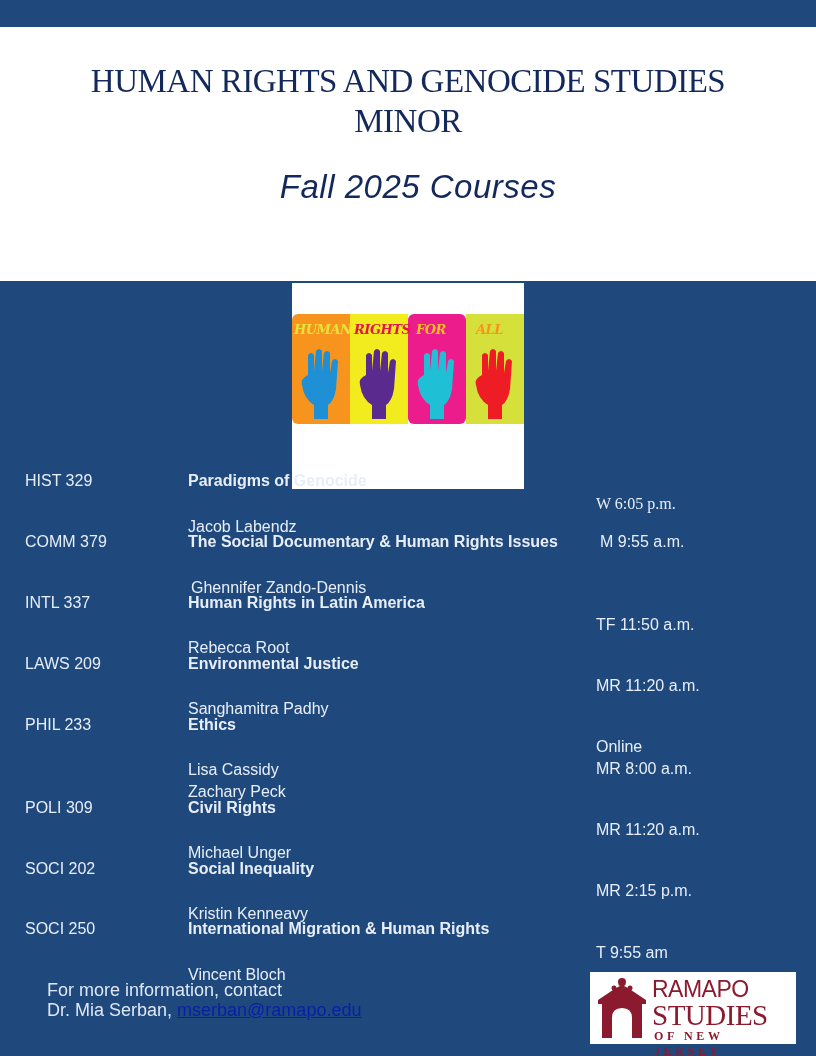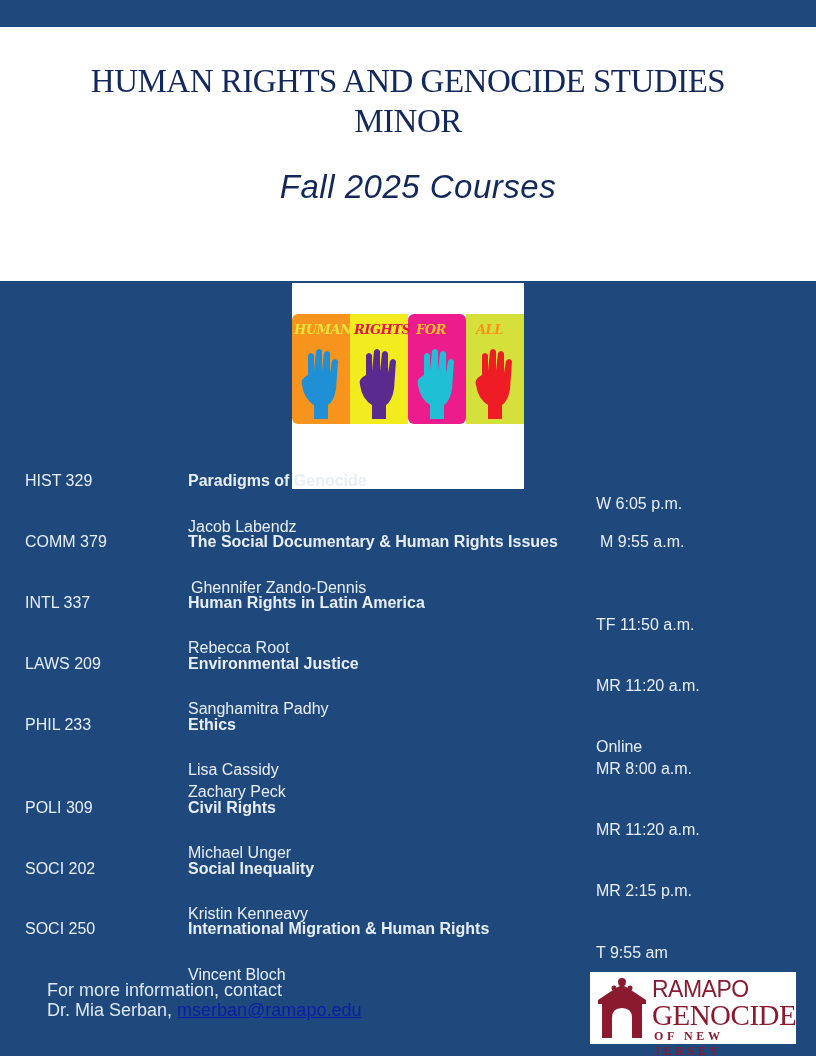--- a/index.html
+++ b/index.html
@@ -89,21 +89,21 @@
   </svg>
   <svg style="position:absolute;left:182px;top:62px" width="44" height="76" viewBox="0 0 44 76">
     <path d="M8 30 L8 10 Q11 6 14 10 L14 26 L16 6 Q19 2 22 6 L22 26 L24 8 Q27 4 30 8 L30 28 L32 16 Q35 12 38 16 L36 44 Q34 56 28 60 L28 74 L14 74 L14 60 Q4 54 2 40 Q0 34 8 30 Z" fill="#ee1c24"></path>
   </svg>
 </div>
 
 <div class="course" style="top:472px;">
   <span class="code">HIST 329</span>
   <span class="ctitle">Paradigms of Genocide</span>
   <span class="instr" style="top:23px;">Jacob Labendz</span>
-  <span class="time" style="top:23px;">W 6:05 p.m.</span>
+  <span class="time" style="top:23px;font-family:Liberation Serif, serif;">W 6:05 p.m.</span>
 </div>
 
 <div class="course" style="top:533px;">
   <span class="code">COMM 379</span>
   <span class="ctitle">The Social Documentary &amp; Human Rights Issues</span>
   <span class="time" style="top:0;left:600px;">M 9:55 a.m.</span>
   <span class="instr" style="top:23px;left:191px;">Ghennifer Zando-Dennis</span>
 </div>
 
 <div class="course" style="top:594px;">
@@ -157,15 +157,15 @@
   </div>
 </div>
 
 <div class="logo">
   <svg style="position:absolute;left:4px;top:4px" width="56" height="64" viewBox="0 0 56 64">
     <path d="M28 2 Q24 2 24 6 Q24 9 26 10 L22 12 L4 24 L4 28 L8 28 L8 62 L18 62 L18 42 Q18 32 28 32 Q38 32 38 42 L38 62 L48 62 L48 28 L52 28 L52 24 L34 12 L30 10 Q32 9 32 6 Q32 2 28 2 Z" fill="#8b1a2f"></path>
     <circle cx="20" cy="12" r="2.5" fill="#8b1a2f"></circle>
     <circle cx="36" cy="12" r="2.5" fill="#8b1a2f"></circle>
   </svg>
   <div class="logo-text1">RAMAPO</div>
-  <div class="logo-text2">GENOCIDE</div>
+  <div class="logo-text2">STUDIES</div>
   <div class="logo-text3">OF NEW JERSEY</div>
 </div>
 
 </body></html>

